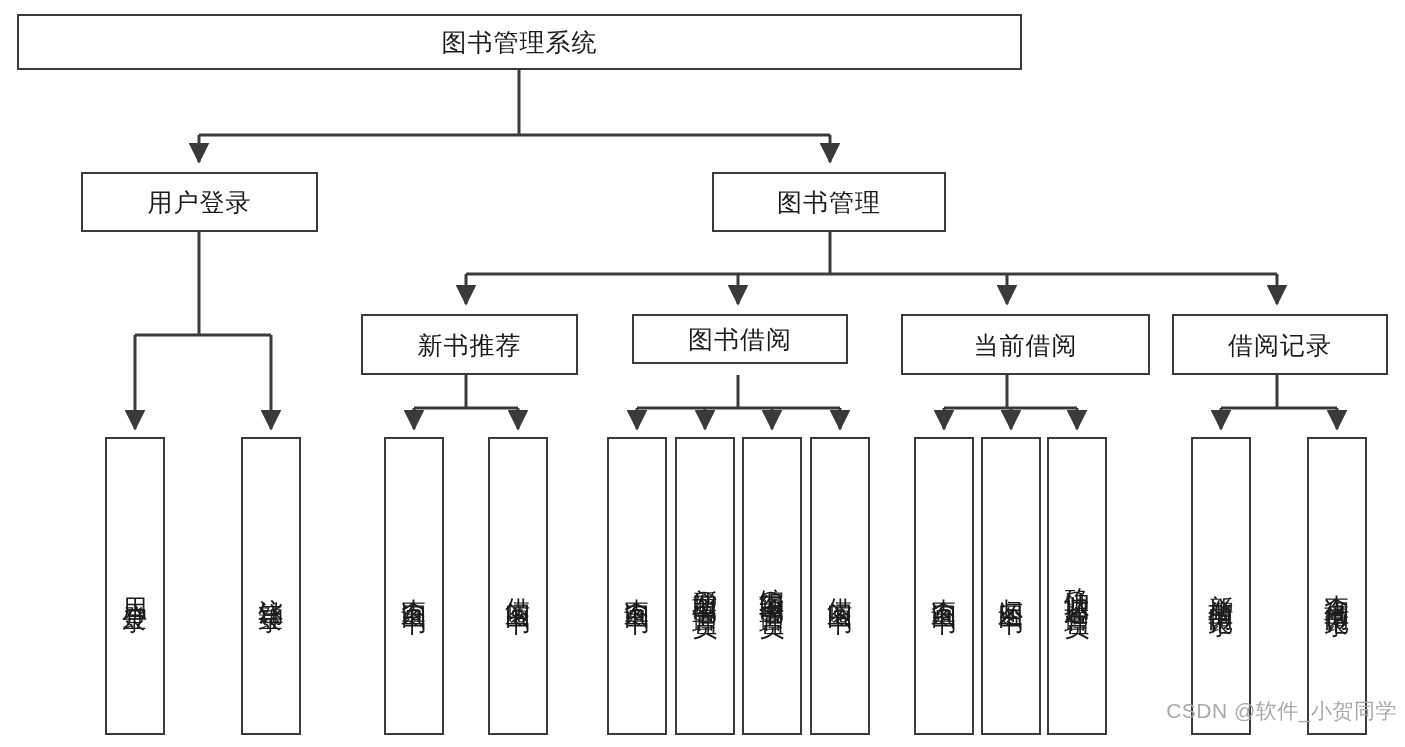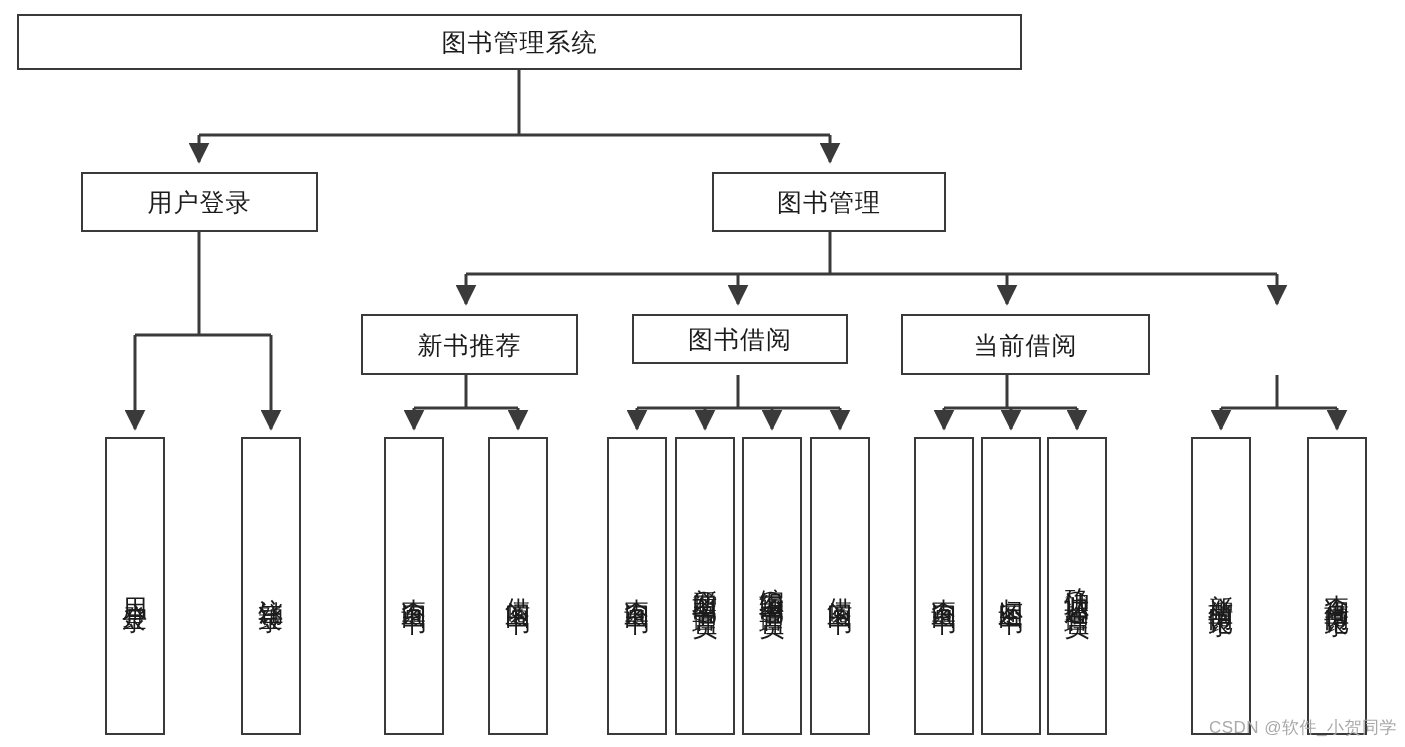--- a/index.html
+++ b/index.html
@@ -57,22 +57,22 @@
     writing-mode: vertical-rl;
     text-orientation: upright;
     font-size: 25px;
     line-height: 1.45;
     letter-spacing: 4px;
     white-space: nowrap;
   }
   #watermark {
     position: absolute;
     right: 8px;
-    bottom: 8px;
-    font-size: 17px;
+    bottom: 22px;
+    font-size: 21px;
     color: #a9a9a9;
     letter-spacing: 0.5px;
     white-space: nowrap;
   }
 </style>
 </head>
 <body>
 
 <div id="canvas">
 
@@ -143,20 +143,23 @@
   </div>
 
   <div class="node horizontal" style="left:632px; top:314px; width:216px; height:50px;">
     <span class="node-label">图书借阅</span>
   </div>
 
   <div class="node horizontal" style="left:901px; top:314px; width:249px; height:61px;">
     <span class="node-label">当前借阅</span>
   </div>
 
+  <div class="node horizontal" style="left:1172px; top:314px; width:216px; height:61px;">
+    <span class="node-label">借阅记录</span>
+  </div>
 
   <div class="node leaf" style="left:105px; top:437px; width:60px; height:298px;">
     <span class="node-label">用户登录</span>
   </div>
 
   <div class="node leaf" style="left:241px; top:437px; width:60px; height:298px;">
     <span class="node-label">注销登录</span>
   </div>
 
   <div class="node leaf" style="left:384px; top:437px; width:60px; height:298px;">

